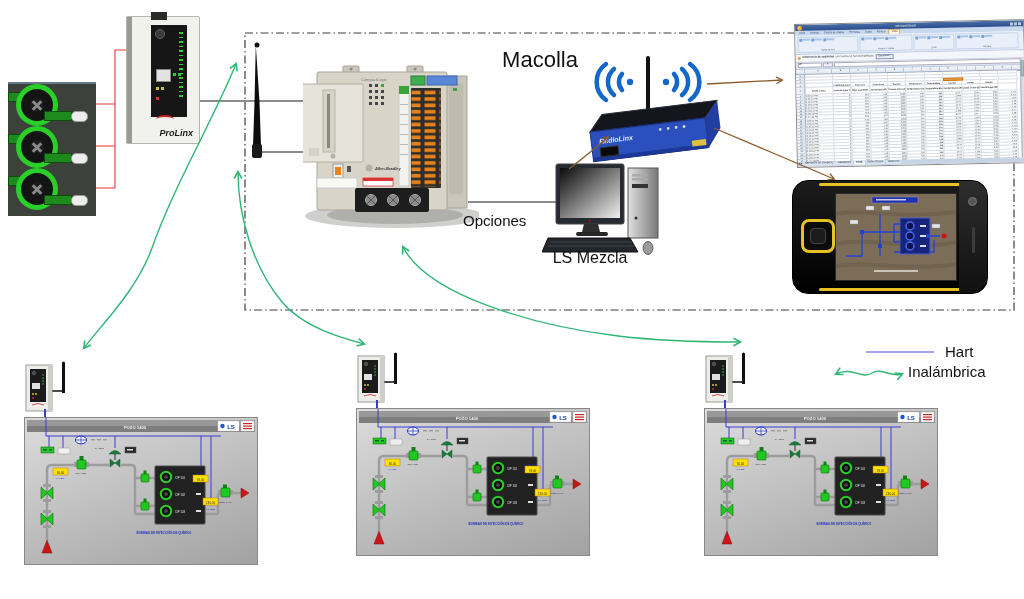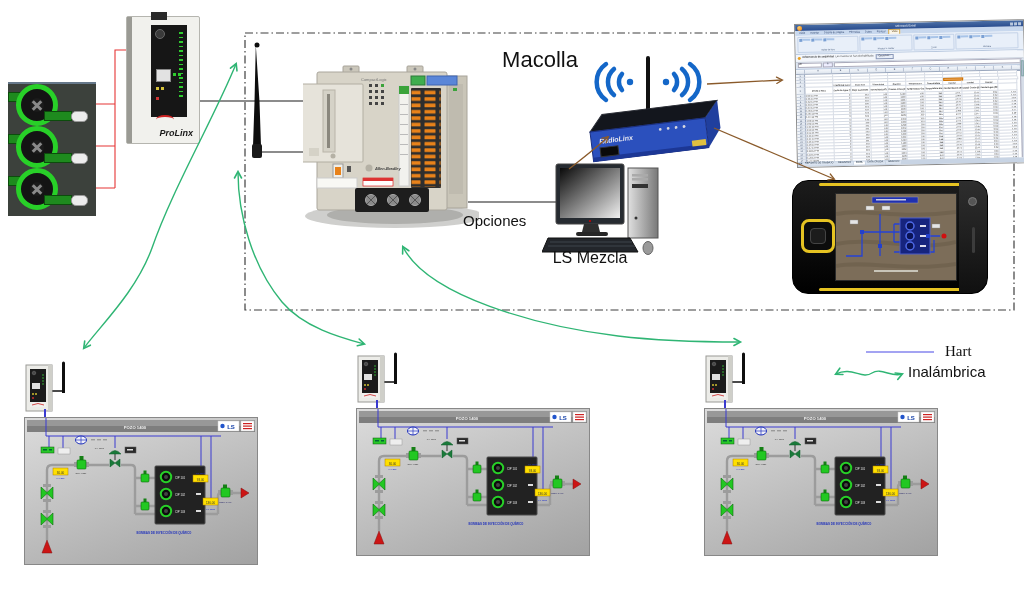--- a/index.html
+++ b/index.html
@@ -28,21 +28,21 @@
   .prolinx .ledy{position:absolute;width:3px;height:3px;background:#d6c23a;}
   .prolinx .ledr{position:absolute;width:3px;height:3px;background:#cf3535;}
   .prolinx .ledg{position:absolute;width:3px;height:3px;background:#2ecc2e;}
   .prolinx .logo{position:absolute;left:10px;bottom:3px;width:56px;text-align:right;}
   .prolinx .swoosh{width:18px;height:7px;border-top:2px solid #cc2222;border-radius:50%;margin:0 auto -2px auto;}
   .prolinx .brand{font-size:9px;font-weight:bold;font-style:italic;color:#1a1a1a;}
   
   .lbl-macolla{left:480px;top:47px;width:120px;text-align:center;font-size:22px;color:#111;z-index:9;}
   .lbl-ethernet{left:463px;top:212px;font-size:15px;color:#111;z-index:9;}
   .lbl-reporte{left:535px;top:249px;width:110px;text-align:center;font-size:16px;color:#111;z-index:9;}
-  .lbl-hart{left:945px;top:343px;font-size:15px;color:#111;z-index:9;font-family:Liberation Serif, serif;}
+  .lbl-hart{left:945px;top:343px;font-size:15px;color:#111;z-index:9;}
   .lbl-inal{left:908px;top:363px;font-size:15px;color:#111;z-index:9;}
   
   .excel{left:794px;top:24px;width:228px;height:142px;background:#fff;border:1px solid #8a8a8a;
          transform:rotate(-1.2deg);transform-origin:top left;z-index:8;font-size:2.4px;line-height:1;overflow:hidden;}
   .xl-title{height:6px;background:linear-gradient(#4a6ea5,#2a4d8f);display:flex;align-items:center;color:#fff;font-size:3px;position:relative;}
   .xl-orb{width:5px;height:5px;border-radius:50%;background:radial-gradient(circle at 35% 30%,#ffce66,#e87a10);margin:0 2px;}
   .xl-ttext{flex:1;text-align:center;}
   .xl-winbtns{width:14px;display:flex;gap:1px;justify-content:flex-end;padding-right:2px;}
   .xl-winbtns i{width:3px;height:3px;background:#b9c8dd;display:block;}
   .xl-tabs{height:5px;background:#c8d8ee;display:flex;align-items:flex-end;gap:1px;padding:0 2px;}

